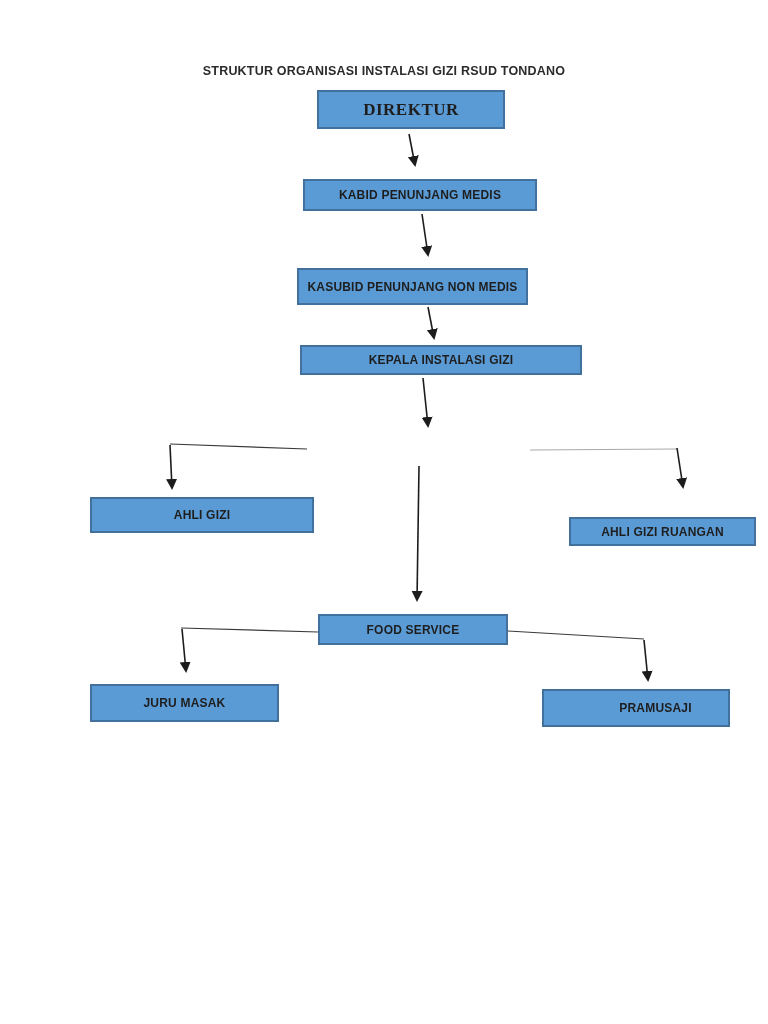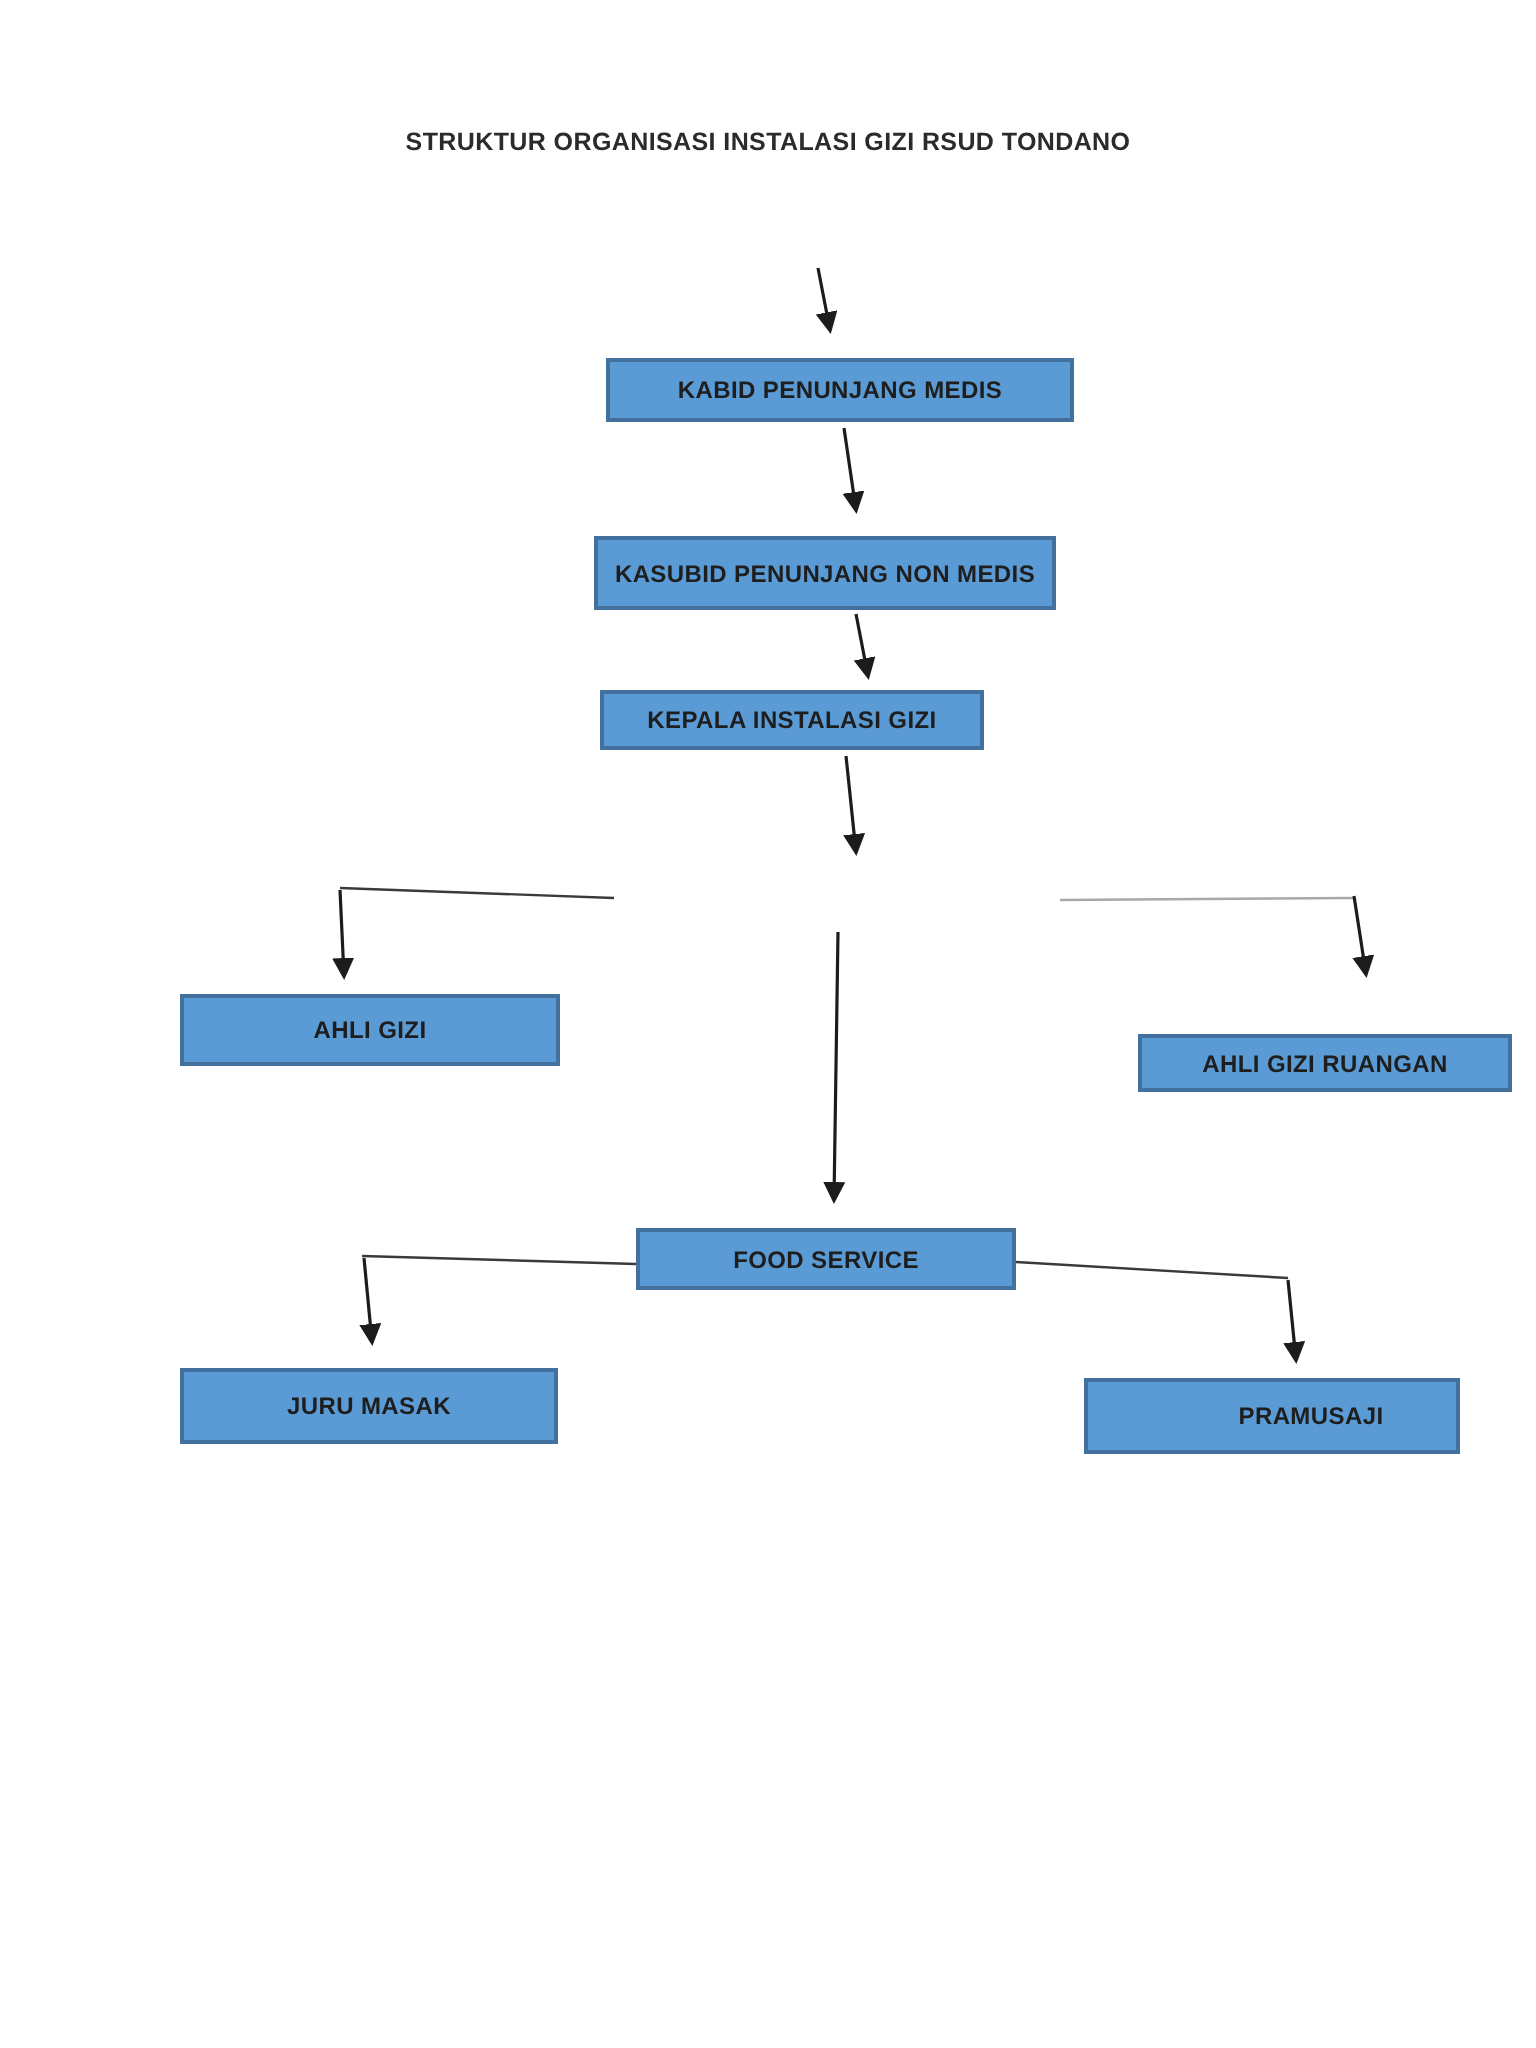--- a/index.html
+++ b/index.html
@@ -49,23 +49,23 @@
   }
   .node.serif{
     font-family:"Liberation Serif", serif;
     font-size:17px;
     font-weight:600;
     letter-spacing:.5px;
   }
   .n-direktur        {left:317px; top:90px;  width:188px; height:39px;}
   .n-kabid           {left:303px; top:179px; width:234px; height:32px;}
   .n-kasubid         {left:297px; top:268px; width:231px; height:37px;}
-  .n-kepala          {left:300px; top:345px; width:192px; height:30px;}
+  .n-kepala          {left:300px; top:345px; width:282px; height:30px;}
   .n-nutrisionis     {left:307px; top:435px; width:223px; height:30px;}
-  .n-ahli-gizi       {left:90px;  top:497px; width:190px; height:36px;}
+  .n-ahli-gizi       {left:90px;  top:497px; width:224px; height:36px;}
   .n-ahli-gizi-ruangan{left:569px;top:495px; width:187px; height:29px;margin-top:22px;}
   .n-food-service    {left:318px; top:614px; width:190px; height:31px;}
   .n-juru-masak      {left:90px;  top:684px; width:189px; height:38px;}
   .n-pramusaji       {left:542px; top:689px; width:188px; height:38px;padding-left:39px;}
   svg.connectors{
     position:absolute;
     left:0; top:0;
     width:768px; height:1024px;
     pointer-events:none;
   }
@@ -104,20 +104,23 @@
     <line class="ln-light" x1="530" y1="450" x2="677" y2="449"></line>
     <line class="ln-dark" x1="677" y1="448" x2="683" y2="487" marker-end="url(#arrow)"></line>
 
     <line class="ln-mid" x1="318" y1="632" x2="181" y2="628"></line>
     <line class="ln-dark" x1="182" y1="629" x2="186" y2="671" marker-end="url(#arrow)"></line>
 
     <line class="ln-mid" x1="508" y1="631" x2="644" y2="639"></line>
     <line class="ln-dark" x1="644" y1="640" x2="648" y2="680" marker-end="url(#arrow)"></line>
   </svg>
 
+  <div class="node serif n-direktur">
+    <span>DIREKTUR</span>
+  </div>
 
   <div class="node n-kabid">
     <span>KABID PENUNJANG MEDIS</span>
   </div>
 
   <div class="node n-kasubid">
     <span>KASUBID PENUNJANG NON MEDIS</span>
   </div>
 
   <div class="node n-kepala">

